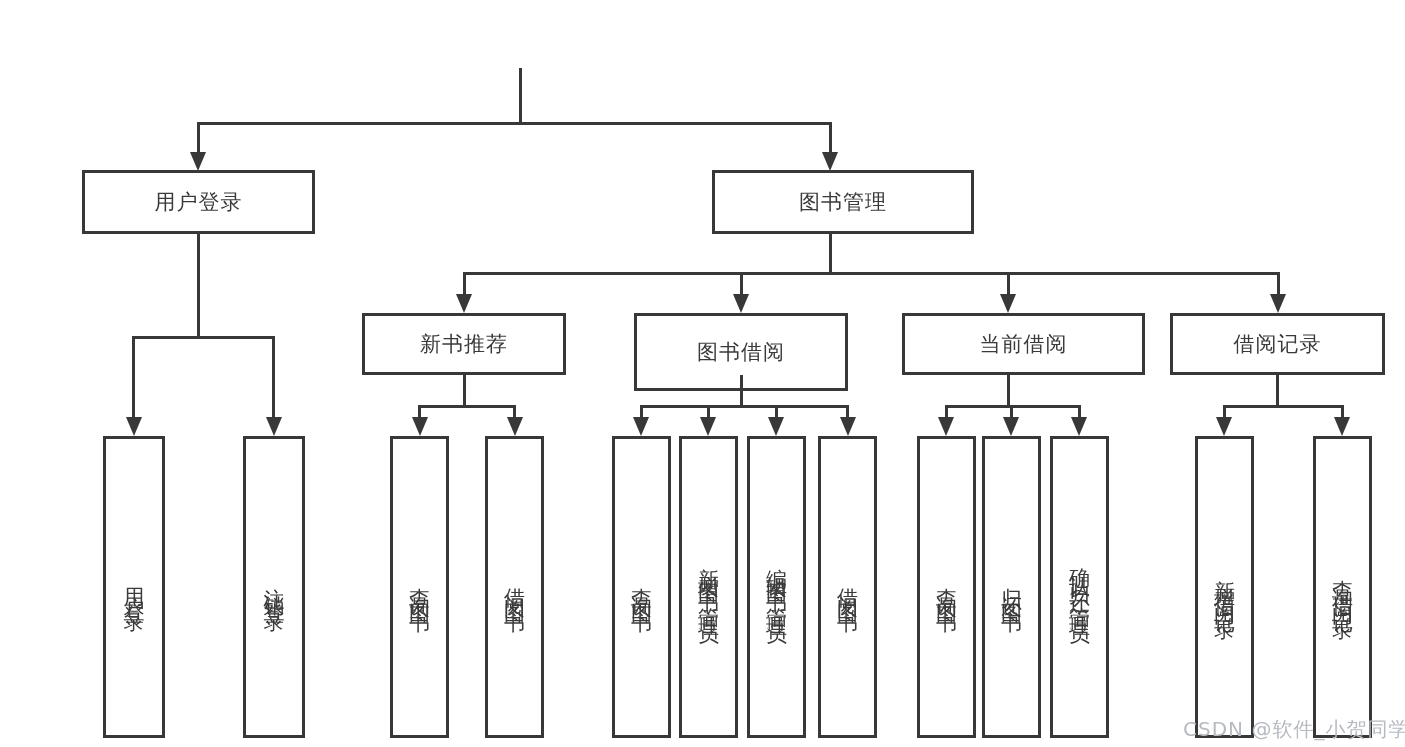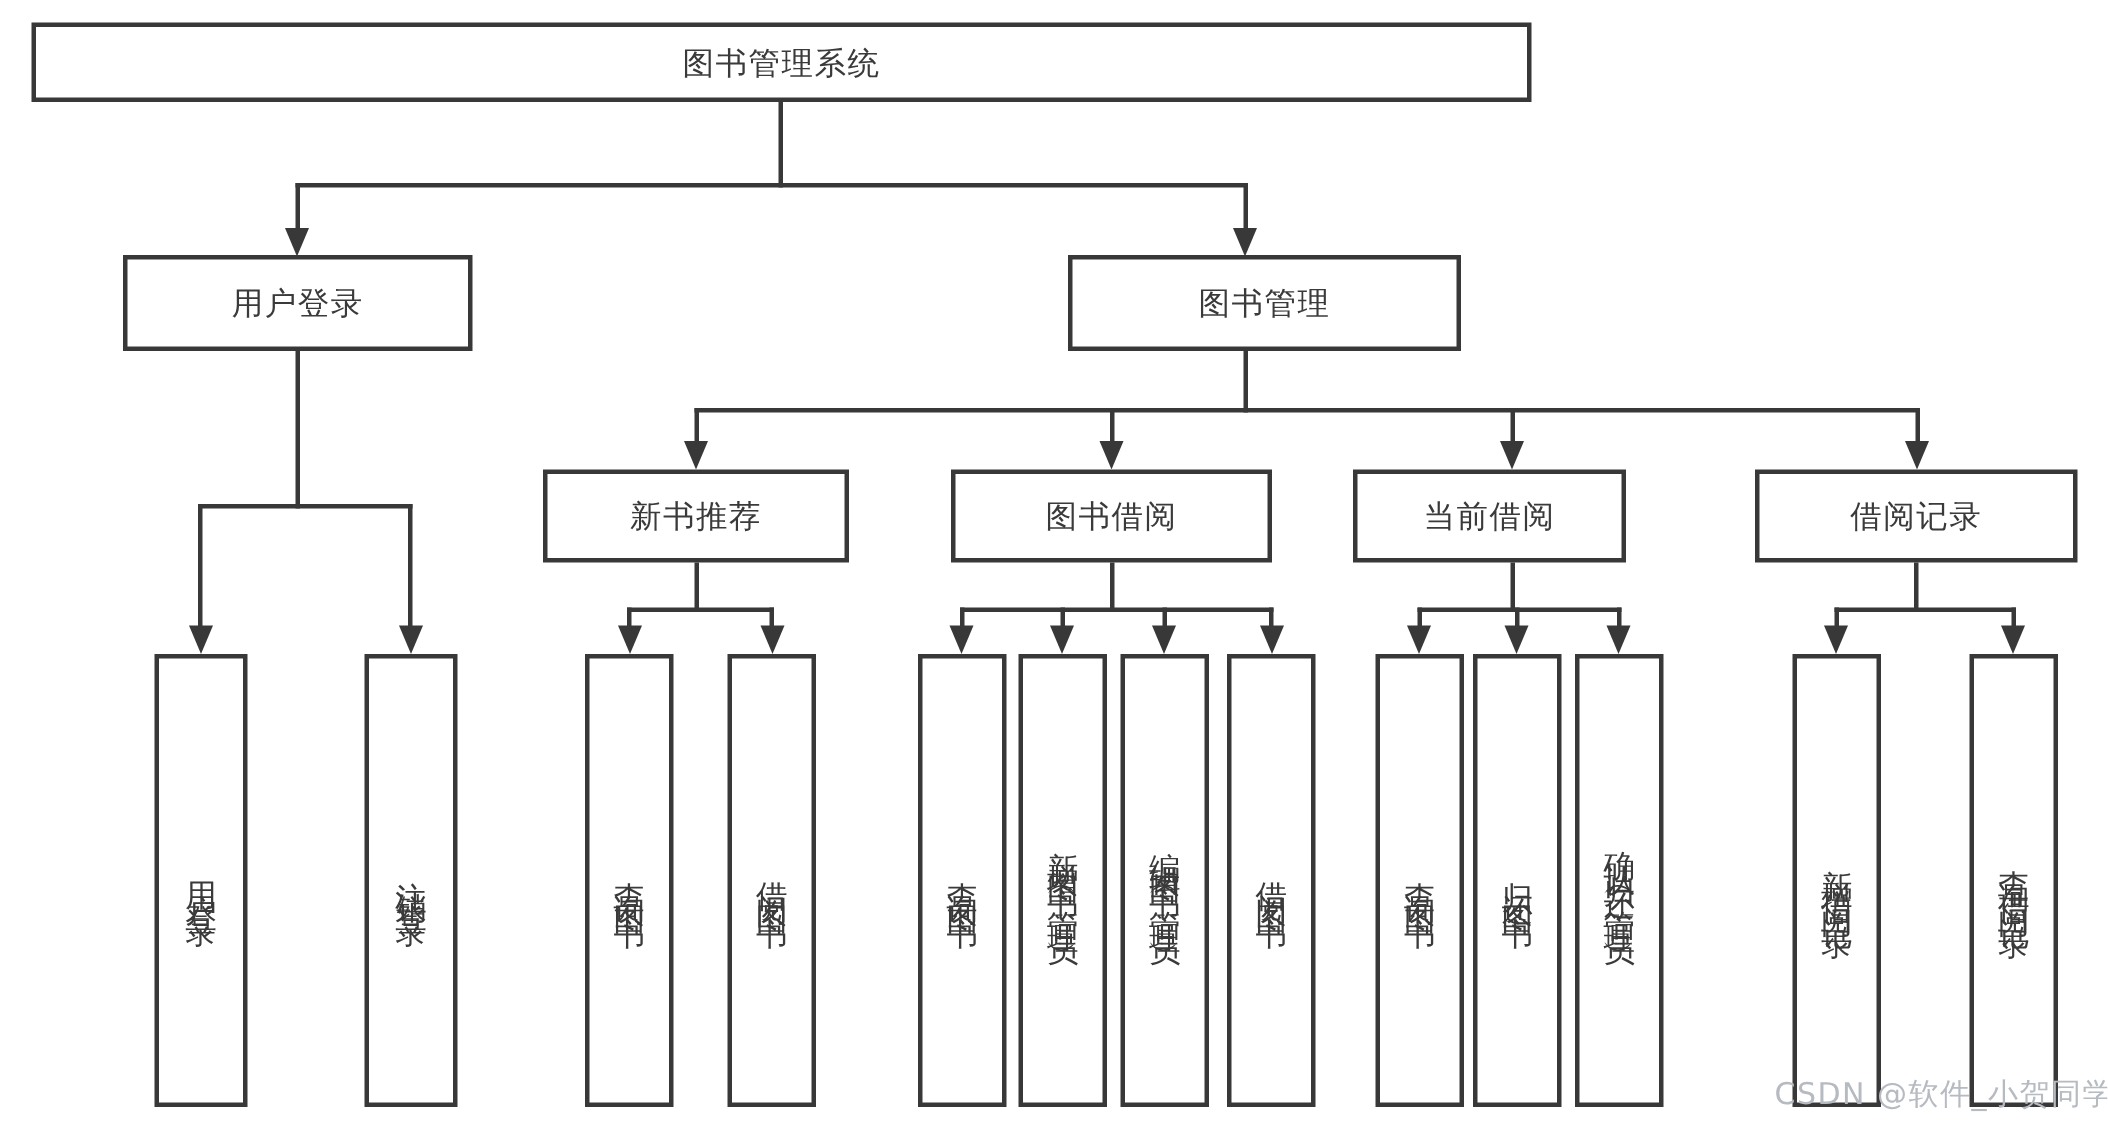--- a/index.html
+++ b/index.html
@@ -49,21 +49,20 @@
     color:var(--watermark-color);
     letter-spacing:1px;
     white-space:nowrap;
   }
 </style>
 </head>
 <body>
 
 <div class="canvas">
 
-  <div class="node" style="left:21px;top:15px;width:1000px;height:53px">图书管理系统</div>
 
   <div class="vline" style="left:519px;top:68px;height:57px"></div>
   <div class="hline" style="left:197px;top:122px;width:635px"></div>
   <div class="vline" style="left:197px;top:122px;height:35px"></div>
   <div class="arr" style="left:190px;top:152px"></div>
   <div class="vline" style="left:829px;top:122px;height:35px"></div>
   <div class="arr" style="left:822px;top:152px"></div>
 
   <div class="node" style="left:82px;top:170px;width:233px;height:64px">用户登录</div>
   <div class="node" style="left:712px;top:170px;width:262px;height:64px">图书管理</div>
@@ -80,22 +79,22 @@
   <div class="vline" style="left:463px;top:272px;height:24px"></div>
   <div class="arr" style="left:456px;top:294px"></div>
   <div class="vline" style="left:740px;top:272px;height:24px"></div>
   <div class="arr" style="left:733px;top:294px"></div>
   <div class="vline" style="left:1007px;top:272px;height:24px"></div>
   <div class="arr" style="left:1000px;top:294px"></div>
   <div class="vline" style="left:1277px;top:272px;height:24px"></div>
   <div class="arr" style="left:1270px;top:294px"></div>
 
   <div class="node" style="left:362px;top:313px;width:204px;height:62px">新书推荐</div>
-  <div class="node" style="left:634px;top:313px;width:214px;height:62px">图书借阅</div>
-  <div class="node" style="left:902px;top:313px;width:182px;height:62px">当前借阅</div>
+  <div class="node" style="left:634px;top:313px;width:214px;height:78px">图书借阅</div>
+  <div class="node" style="left:902px;top:313px;width:243px;height:62px">当前借阅</div>
   <div class="node" style="left:1170px;top:313px;width:215px;height:62px">借阅记录</div>
 
   <div class="vline" style="left:463px;top:375px;height:33px"></div>
   <div class="hline" style="left:418px;top:405px;width:98px"></div>
   <div class="vline" style="left:418px;top:405px;height:14px"></div>
   <div class="arr" style="left:412px;top:417px"></div>
   <div class="vline" style="left:513px;top:405px;height:14px"></div>
   <div class="arr" style="left:507px;top:417px"></div>
 
   <div class="vline" style="left:740px;top:375px;height:33px"></div>

